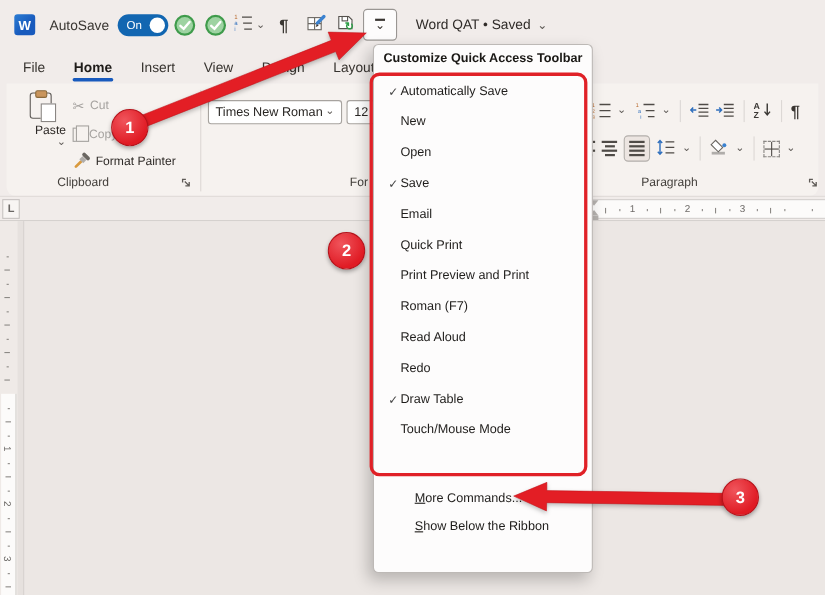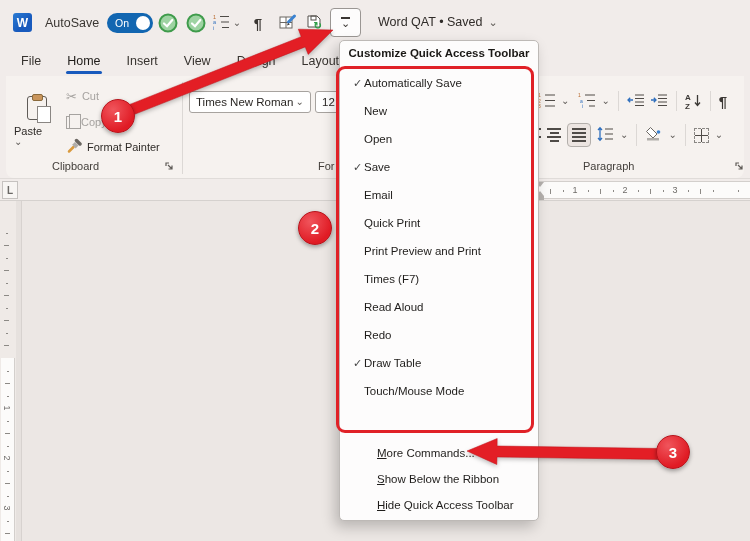--- a/index.html
+++ b/index.html
@@ -25,32 +25,32 @@
     border:1px solid #9a9693; border-radius:4px; display:flex; flex-direction:column; align-items:center; justify-content:center; }
   .qat-dd .ovl { width:9px; height:2px; background:#3a3632; margin-bottom:-1px; }
   .qat-dd .chev { font-size:11px; color:#3a3632; }
   .doc-title { position:absolute; left:378px; top:15px; font-size:12.5px; color:#2f2b28; }
   .doc-title .chev { font-size:11px; margin-left:6px; }
 
   
   .tabs-left { position:absolute; left:8px; top:46px; height:30px; display:flex; }
   .tabs-right { position:absolute; left:550px; top:46px; height:30px; display:flex; }
   .tab { padding:0 13px; font-size:12.5px; color:#37332f; line-height:30px; position:relative; }
-  .tab.active { font-weight:normal; color:#1f1c19; }
+  .tab.active { font-weight:bold; color:#1f1c19; }
   .tab.active .underline { position:absolute; left:12px; right:12px; bottom:2px; height:3px; border-radius:2px; background:#185abd; }
 
   
   .ribbon-card { position:absolute; left:6px; top:76px; width:738px; height:102px; background:#f6f2ef;
     border-radius:0 0 8px 8px; }
   .ribbon { position:absolute; left:0; top:76px; width:750px; height:102px; font-size:11px; color:#33302c; }
   .vdiv { position:absolute; width:1px; background:#dcd8d5; }
   .grp-label { position:absolute; font-size:11px; color:#44403c; }
   .launcher { position:absolute; width:12px; height:12px; }
 
-  .paste-btn { position:absolute; left:14px; top:20px; width:46px; height:86px; text-align:left; }
+  .paste-btn { position:absolute; left:14px; top:8px; width:46px; height:86px; text-align:right; }
   .clip-outer { position:relative; margin:0 auto; width:20px; height:24px; border:1.5px solid #5f5b57; border-radius:3px; background:#f6f2ef; }
   .clip-outer:before { content:""; position:absolute; left:4px; top:-3px; width:9px; height:5px; background:#c9955c; border:1px solid #8a6a3c; border-radius:2px; }
   .clip-outer:after { content:""; position:absolute; right:-5px; bottom:-4px; width:12px; height:15px; background:#fff; border:1px solid #8a8683; }
   .paste-label { margin-top:5px; font-size:11px; color:#2f2b28; }
   .small-btn { position:absolute; left:66px; height:20px; display:flex; align-items:center; gap:5px; font-size:11px; }
   .gray { color:#a6a3a0; }
   .scissors { font-size:13px; color:#a6a3a0; }
   .copy-ic { position:relative; width:10px; height:13px; border:1px solid #a6a3a0; background:#f6f2ef; }
   .copy-ic:after { content:""; position:absolute; left:2px; top:-3px; width:10px; height:13px; border:1px solid #a6a3a0; background:#f6f2ef; }
 
@@ -384,21 +384,21 @@
       <div class="mi">
           <span class="chk"></span>
           <span class="mi-label">Quick Print</span>
         </div>
       <div class="mi">
           <span class="chk"></span>
           <span class="mi-label">Print Preview and Print</span>
         </div>
       <div class="mi">
           <span class="chk"></span>
-          <span class="mi-label">Times (F7)</span>
+          <span class="mi-label">Roman (F7)</span>
         </div>
       <div class="mi">
           <span class="chk"></span>
           <span class="mi-label">Read Aloud</span>
         </div>
       <div class="mi">
           <span class="chk"></span>
           <span class="mi-label">Redo</span>
         </div>
       <div class="mi">
@@ -409,23 +409,20 @@
           <span class="chk"></span>
           <span class="mi-label">Touch/Mouse Mode</span>
         </div>
     </div>
     <div class="menu-footer">
       <div class="mf">
           <span class="mi-label">More Commands...</span>
         </div>
       <div class="mf">
           <span class="mi-label">Show Below the Ribbon</span>
-        </div>
-      <div class="mf">
-          <span class="mi-label">Hide Quick Access Toolbar</span>
         </div>
     </div>
   </div>
 
   <div class="red-box"></div>
 
   <svg class="arrows-svg" viewBox="0 0 750 541">
     <polygon points="121.0,107.9 301.2,36.7 298.3,29.2 333,30 308.2,54.4 305.2,46.9 125.0,118.1" fill="#e31e25" stroke="#c01118" stroke-width="0.5"></polygon>
     <polygon points="661.1,448.5 497.1,446.0 497.2,438.5 467,451 496.8,464.5 497.0,457.0 660.9,459.5" fill="#e31e25" stroke="#c01118" stroke-width="0.5"></polygon>
   </svg>

